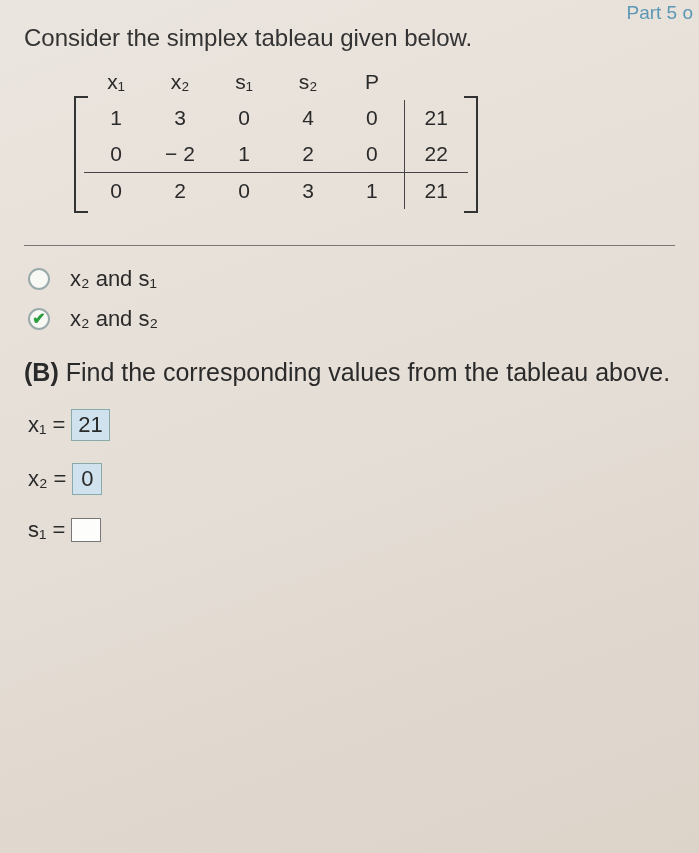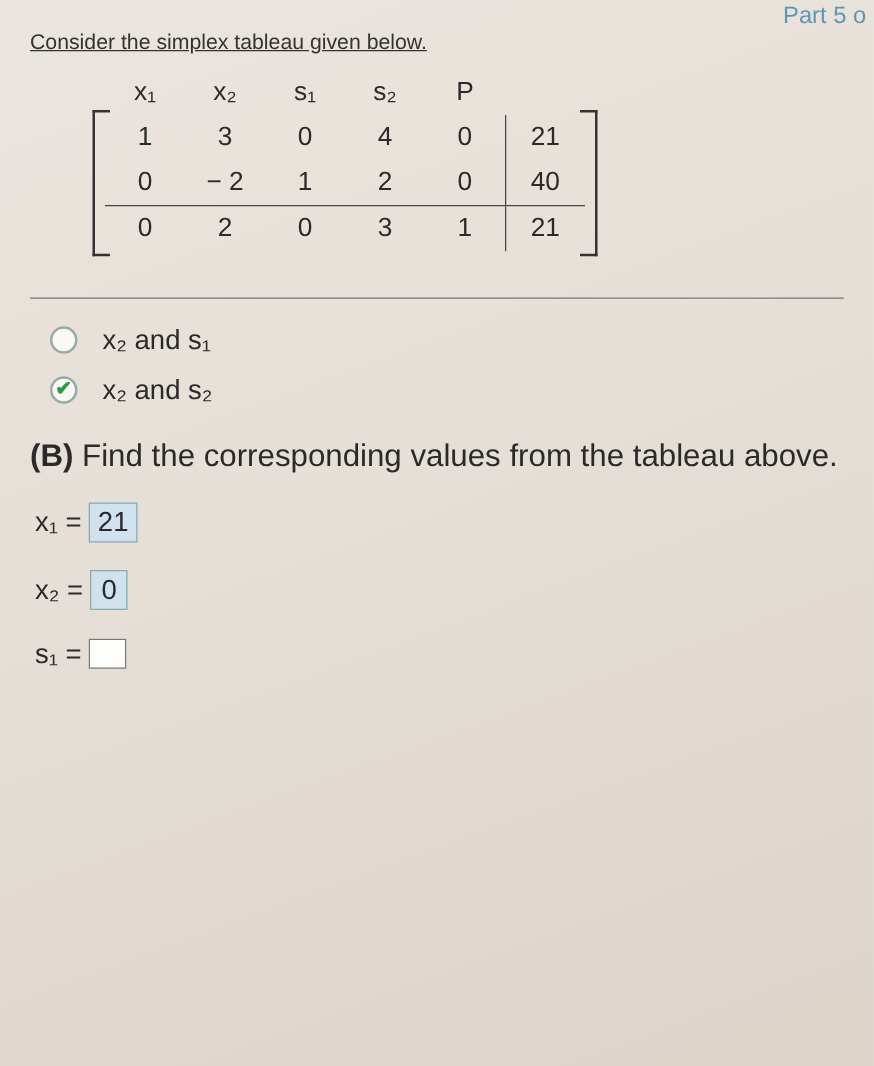--- a/index.html
+++ b/index.html
@@ -20,24 +20,23 @@
   }
   .part-label {
     position: absolute;
     top: 2px;
     right: 6px;
     color: #5b98b5;
     font-size: 19px;
     font-weight: 500;
   }
   .prompt {
-    font-size: 17px;
+    font-size: 24px;
     margin: 12px 0 8px 0;
     color: #333;
-    text-decoration: underline;
   }
   .tableau {
     margin-left: 60px;
     margin-top: 4px;
     display: inline-block;
   }
   .tableau table {
     border-collapse: collapse;
     font-size: 21px;
   }
@@ -62,21 +61,21 @@
   }
   .bracket-left { left: -10px; border-left: 2px solid #333; }
   .bracket-right { right: -10px; border-right: 2px solid #333; }
   .vline-left { border-left: 1.5px solid #444; }
   .row-div td { border-top: 1.5px solid #444; }
   hr.sep {
     border: none;
     border-top: 1px solid #777;
     margin: 28px 0 20px 0;
   }
-  .options { margin-left: 16px; }
+  .options { margin-left: 4px; }
   .option {
     display: flex;
     align-items: center;
     gap: 20px;
     margin: 14px 0;
     font-size: 22px;
   }
   .radio {
     width: 22px;
     height: 22px;
@@ -156,21 +155,21 @@
           <td>4</td>
           <td>0</td>
           <td class="vline-left">21</td>
         </tr>
         <tr>
           <td>0</td>
           <td>− 2</td>
           <td>1</td>
           <td>2</td>
           <td>0</td>
-          <td class="vline-left">40</td>
+          <td class="vline-left">22</td>
         </tr>
         <tr class="row-div">
           <td>0</td>
           <td>2</td>
           <td>0</td>
           <td>3</td>
           <td>1</td>
           <td class="vline-left">21</td>
         </tr>
       </tbody>

